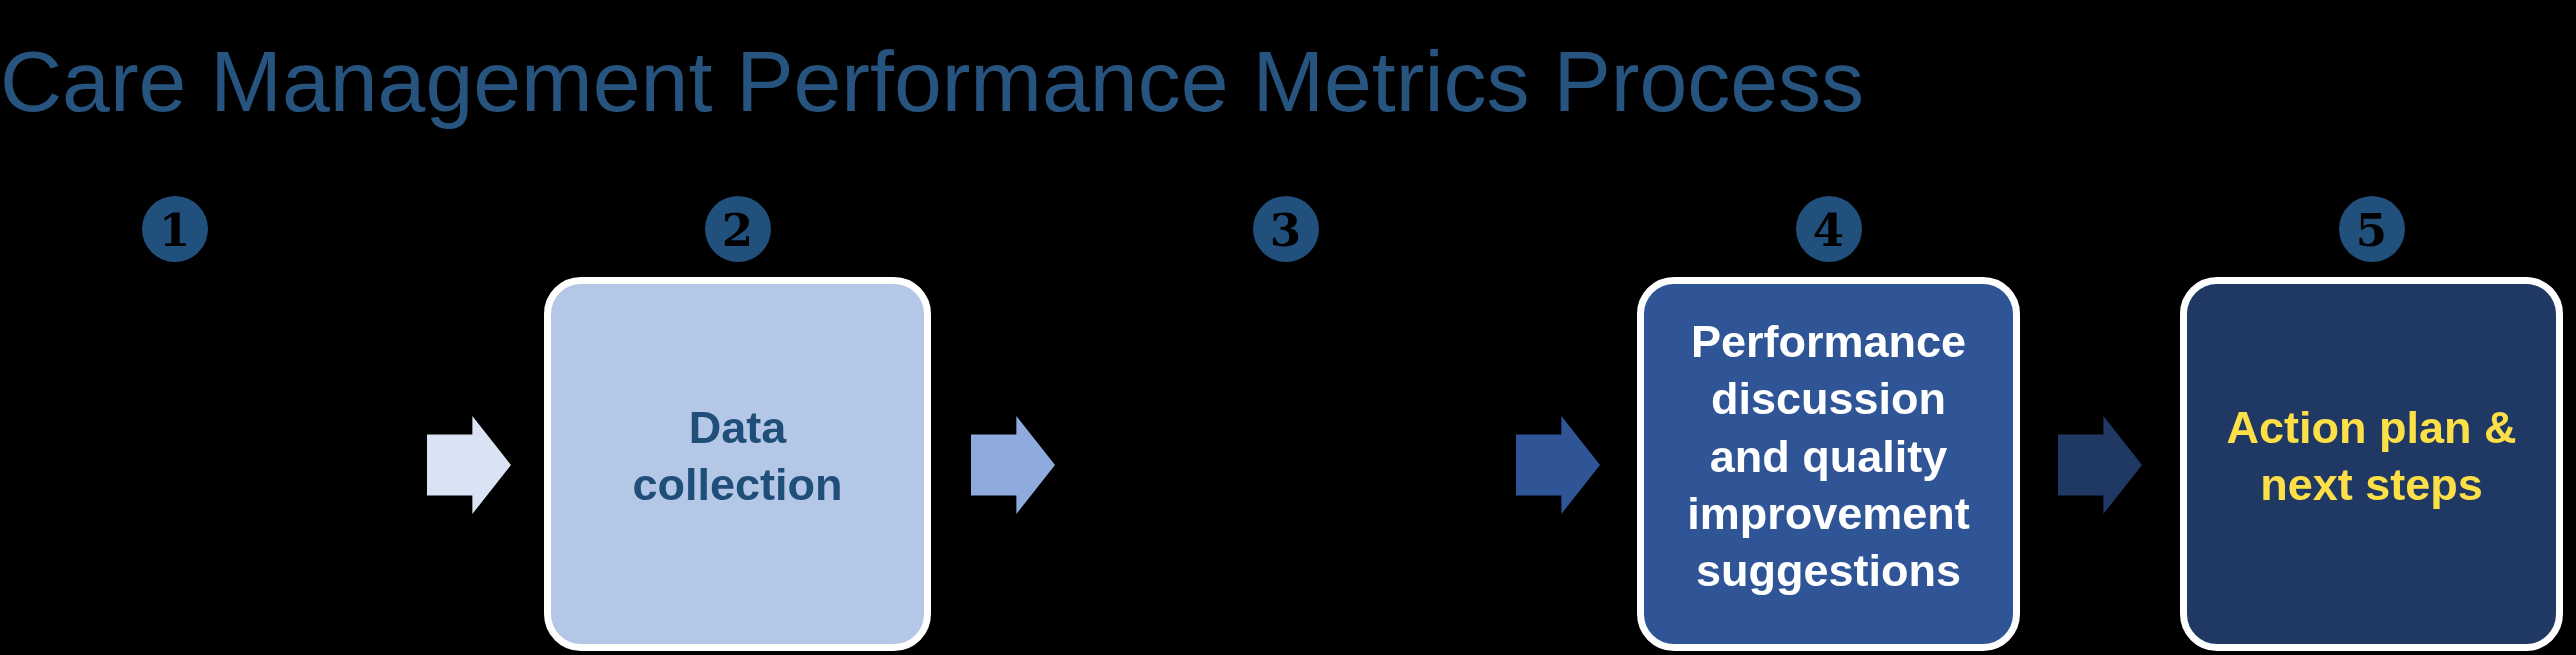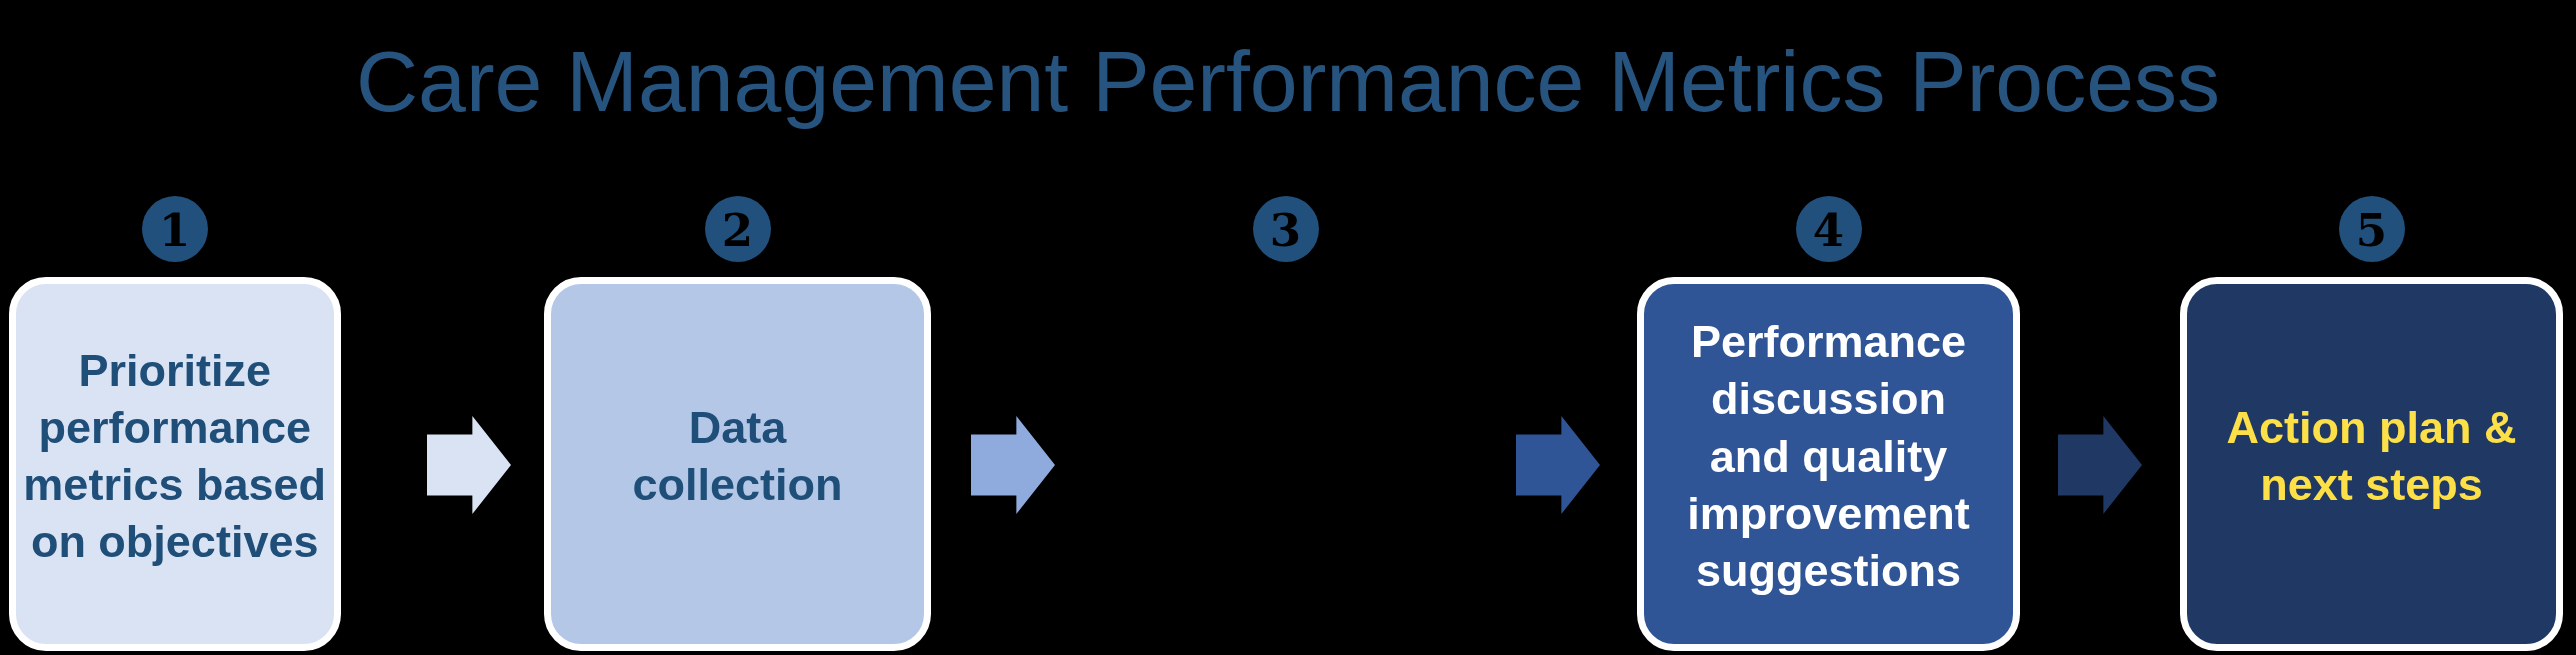--- a/index.html
+++ b/index.html
@@ -6,21 +6,21 @@
   .canvas{
     position:relative;
     width:2576px;height:655px;
     background:#000;
     overflow:hidden;
     font-family:"Liberation Sans",sans-serif;
   }
   .title{
     position:absolute;
     top:38px;left:0;width:100%;
-    text-align:center;
+    text-align:left;
     font-size:86px;
     font-weight:400;
     line-height:1.0;
     letter-spacing:0px;
   }
   .step{
     position:absolute;
     top:196px;
     display:flex;
     flex-direction:column;
@@ -81,26 +81,20 @@
 <body>
 
 <div class="canvas">
 
   <div class="title" style="color: rgb(38, 84, 127);">Care Management Performance Metrics Process</div>
 
   <div class="step s1">
     <div class="badge" style="background-color: rgb(33, 80, 124);">
       <span class="digit">1</span>
     </div>
-    <div class="box" style="background-color: rgb(218, 227, 243); color: rgb(31, 78, 121);">
-      <div class="label">Prioritize
-performance
-metrics based
-on objectives</div>
-    </div>
   </div>
 
   <div class="arrow a1" style="background-color: rgb(218, 227, 243);"></div>
 
   <div class="step s2">
     <div class="badge" style="background-color: rgb(33, 80, 124);">
       <span class="digit">2</span>
     </div>
     <div class="box" style="background-color: rgb(180, 199, 231); color: rgb(31, 78, 121);">
       <div class="label">Data

